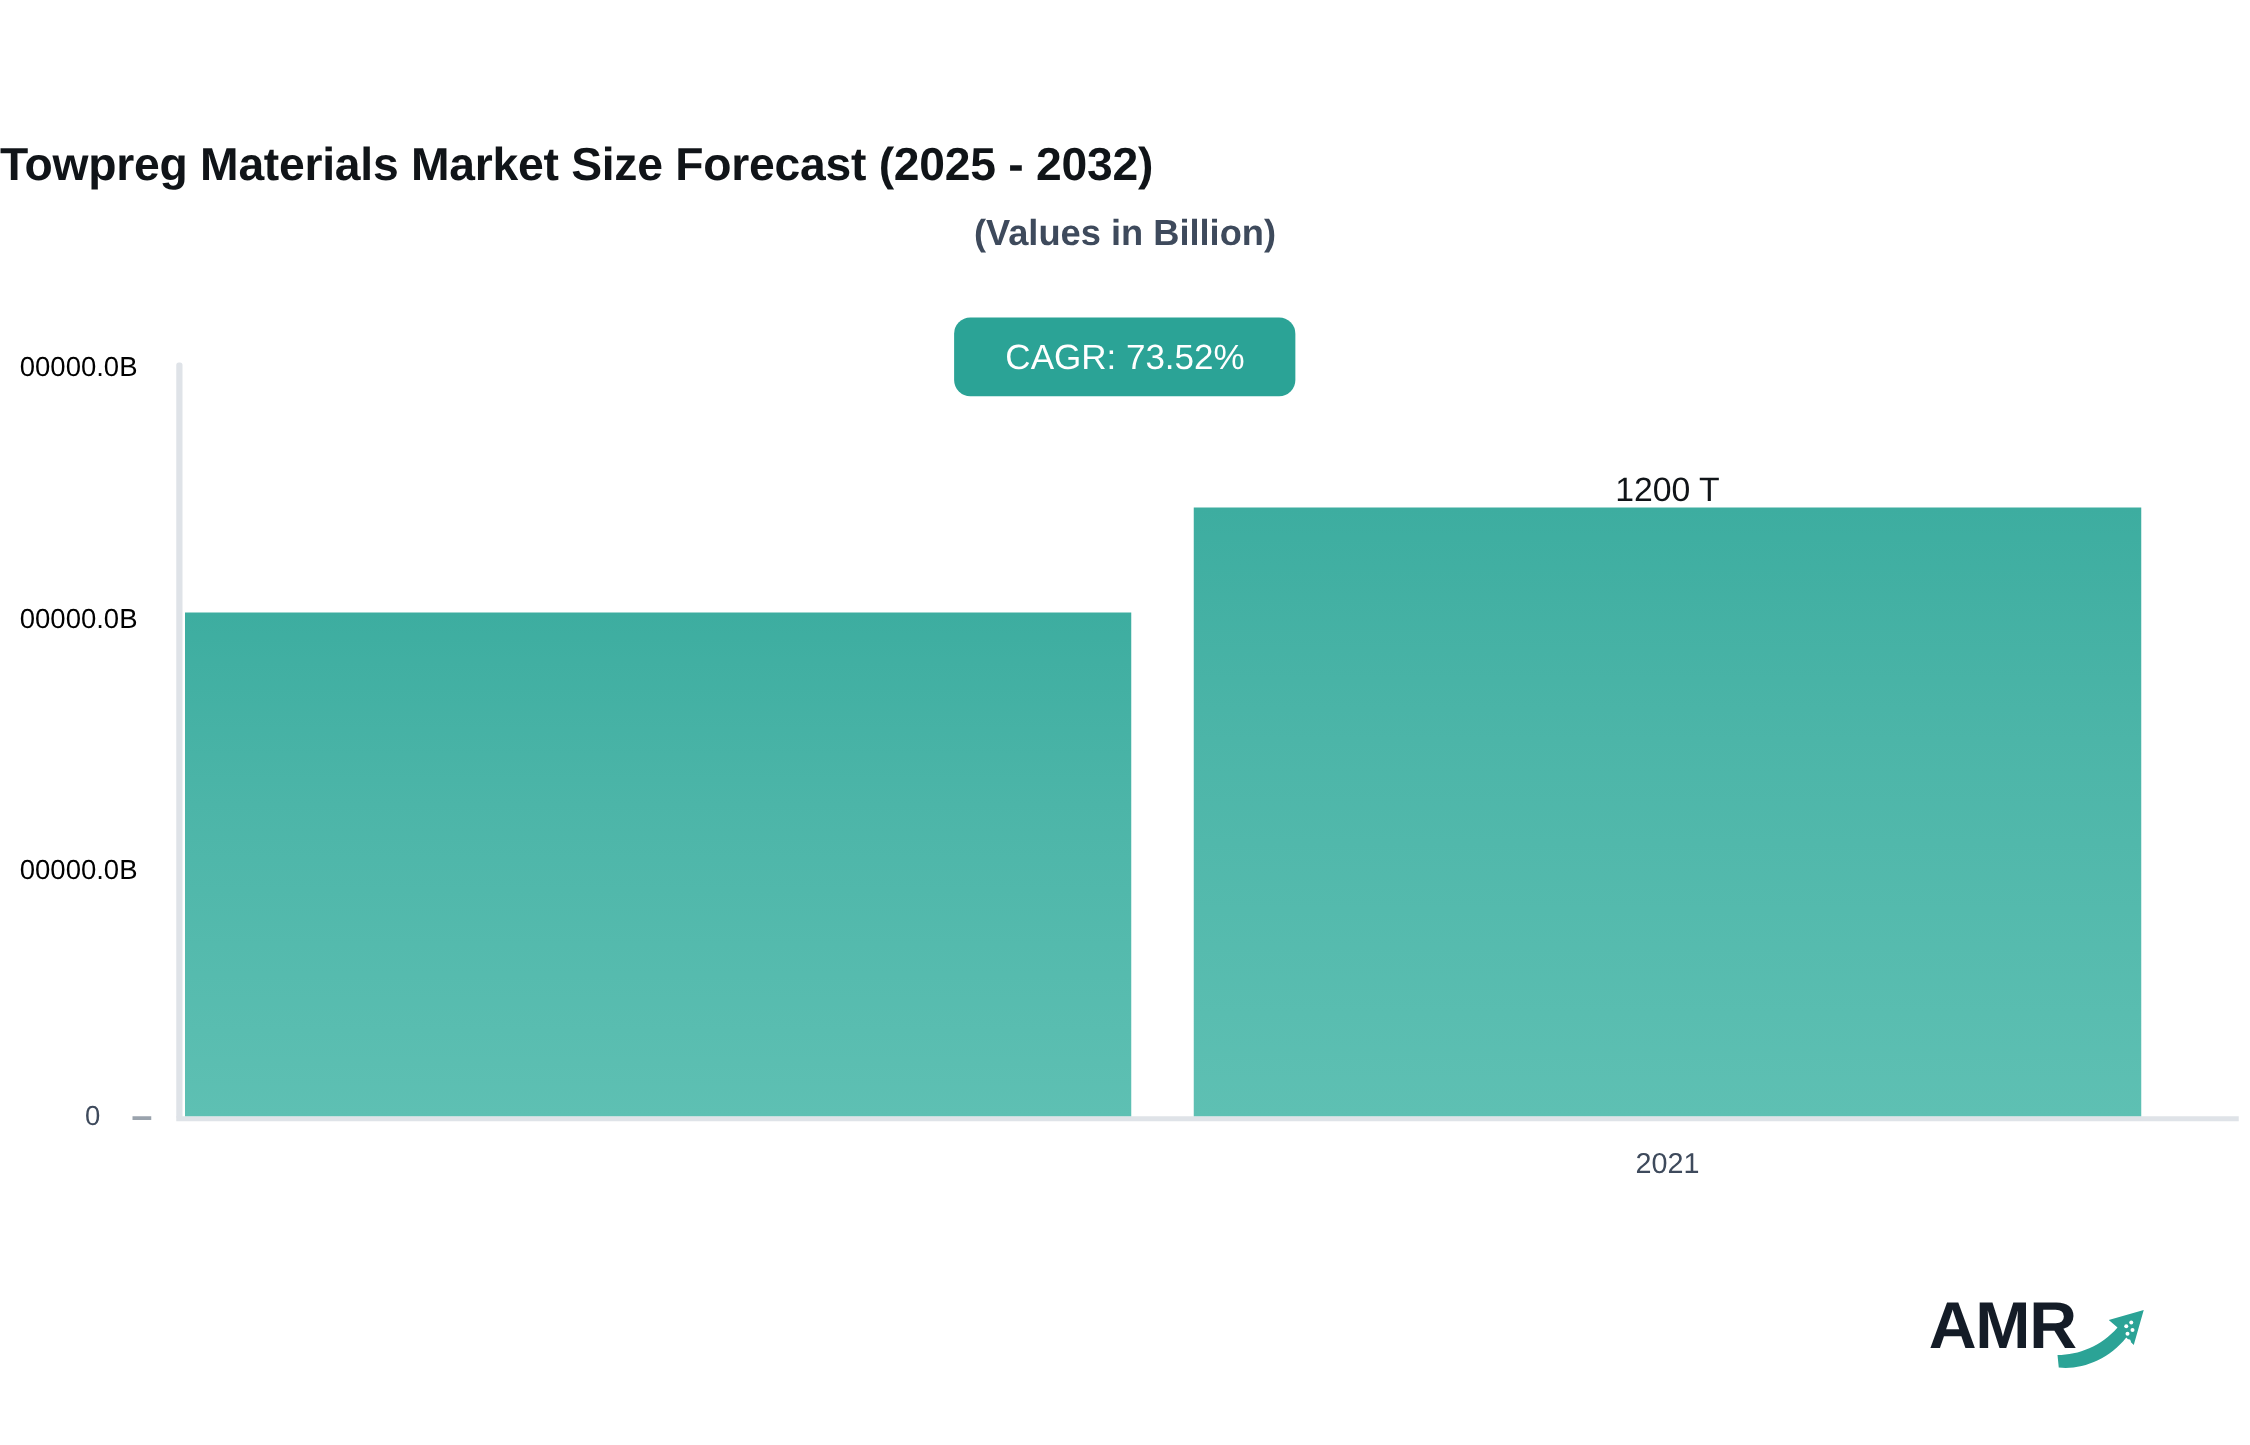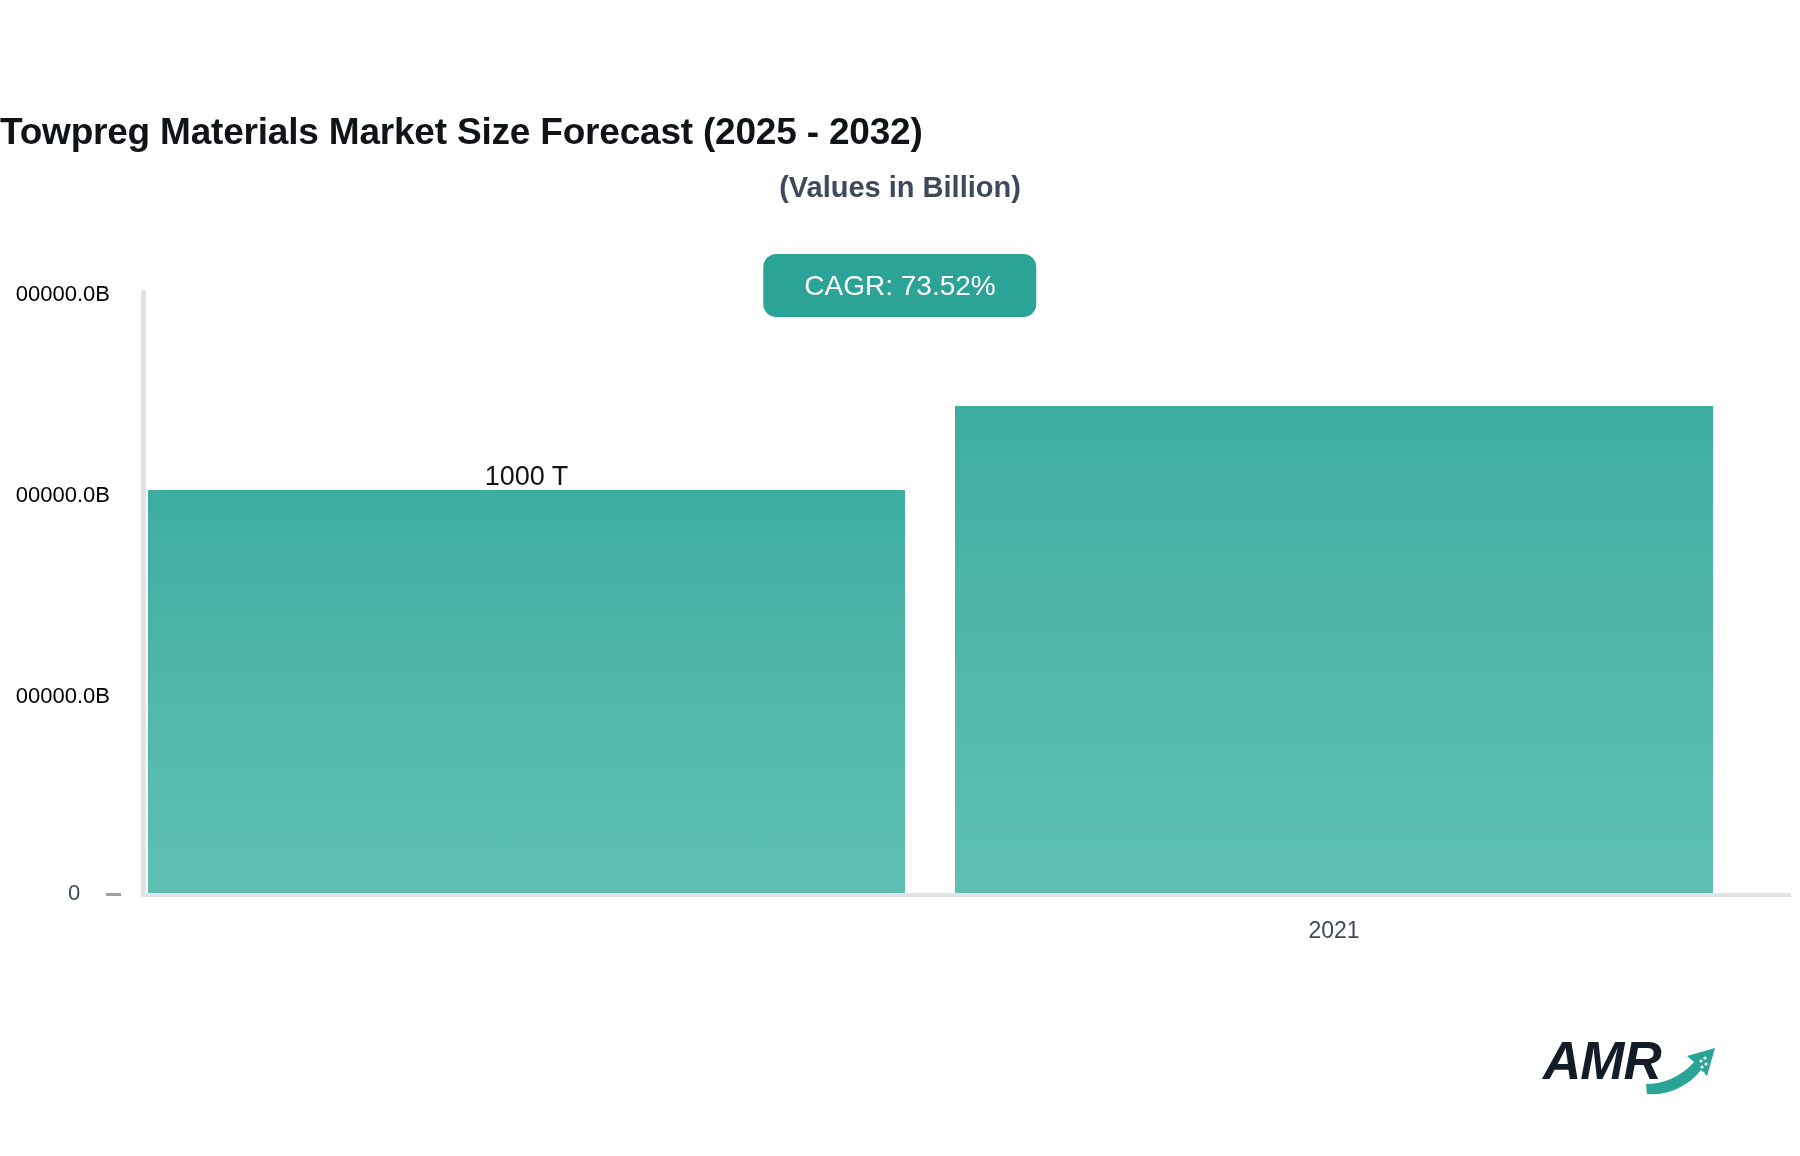--- a/index.html
+++ b/index.html
@@ -129,21 +129,20 @@
     white-space: nowrap;
   }
 
   
   .amr-logo {
     position: absolute;
     left: 1543px;
     top: 1030px;
     width: 175px;
     height: 70px;
-    font-style: italic;
   }
   .amr-text {
     position: absolute;
     left: 0;
     top: 4px;
     font-size: 53px;
     font-weight: bold;
     color: #141c27;
     letter-spacing: -1px;
     line-height: 1;
@@ -169,23 +168,23 @@
   <div class="x-axis-line"></div>
 
   <div class="y-tick-label" style="top:281px;">00000.0B</div>
   <div class="y-tick-label" style="top:482px;">00000.0B</div>
   <div class="y-tick-label" style="top:683px;">00000.0B</div>
 
   <div class="y-tick-zero" style="top:880px;">0</div>
   <div class="y-tick-dash" style="top:893px;"></div>
 
   <div class="bar" style="left:148px; width:757px; height:403px;"></div>
-  <div class="bar-value" style="left:148px; width:757px; top:463px;">1000 T</div>
 
   <div class="bar" style="left:955px; width:758px; height:487px;"></div>
+  <div class="bar-value" style="left:955px; width:758px; top:379px;">1200 T</div>
   <div class="x-cat-label" style="left:955px; width:758px;">2021</div>
 
 </div>
 
 <div class="amr-logo">
   <div class="amr-text">AMR</div>
   <span class="amr-arrow">
     <svg width="76" height="52" viewBox="0 0 76 52" xmlns="http://www.w3.org/2000/svg">
       <path d="M2 48 C 20 50, 42 42, 56 24 L 62 30 L 70 2 L 42 10 L 49 16 C 36 31, 18 38, 1 38 Z" fill="#2ba396"></path>
       <circle cx="56" cy="15" r="1.6" fill="#ffffff"></circle>

